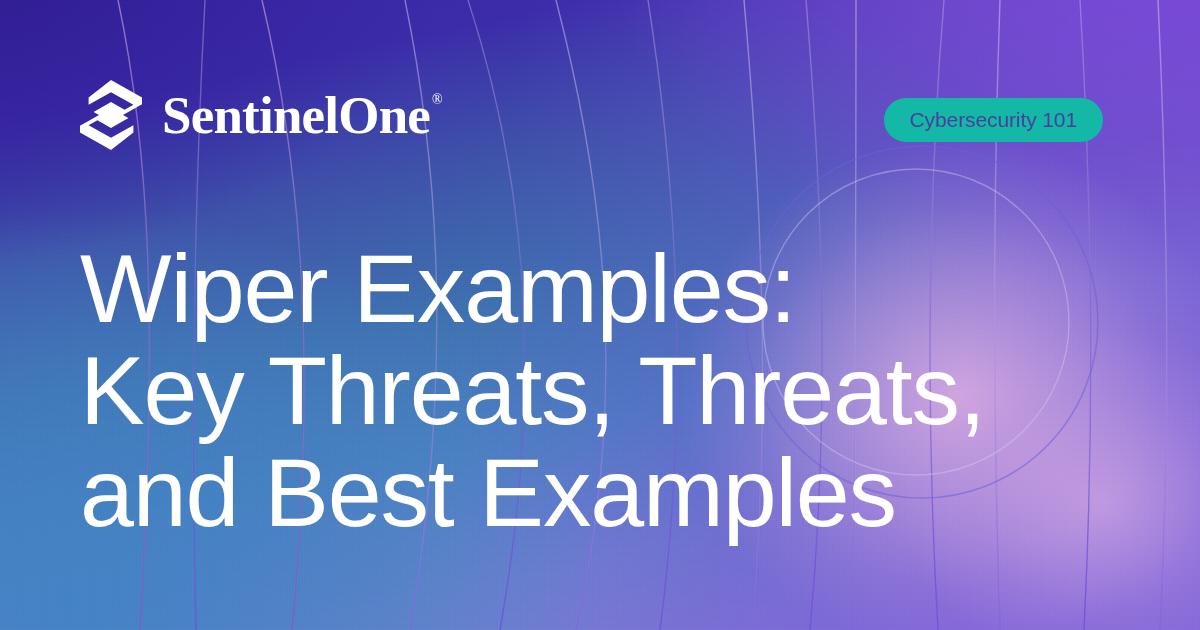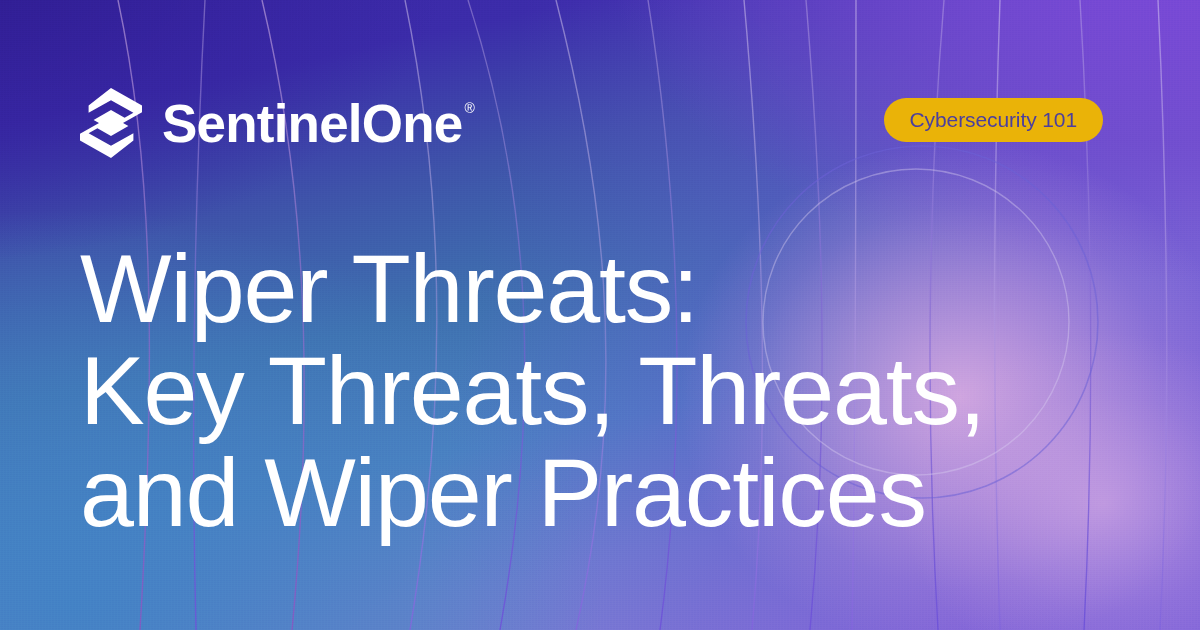--- a/index.html
+++ b/index.html
@@ -106,24 +106,25 @@
 
   
   .content {
     position: absolute;
     inset: 0;
   }
 
   .logo-row {
     position: absolute;
     left: 80px;
-    top: 88px;
+    top: 80px;
     display: flex;
     align-items: center;
     gap: 20px;
+    font-family: Liberation Serif, serif;
   }
   .logo-mark { display: block; }
   .logo-word {
     display: flex;
     align-items: flex-start;
     color: #ffffff;
   }
   .logo-word-text {
     font-size: 53px;
     font-weight: 700;
@@ -140,21 +141,21 @@
     color: #ffffff;
   }
 
   .badge {
     position: absolute;
     right: 97px;
     top: 98px;
     height: 44px;
     padding: 0 26px;
     border-radius: 22px;
-    background: #eab308;
+    background: #14b8a6;
     display: flex;
     align-items: center;
     justify-content: center;
     box-sizing: border-box;
   }
   .badge-text {
     font-size: 21px;
     font-weight: 400;
     letter-spacing: -0.005em;
     color: #4b3f9e;
@@ -245,19 +246,19 @@
         <span class="logo-word-text">SentinelOne</span>
         <span class="logo-reg">®</span>
       </span>
     </div>
 
     <div class="badge">
       <span class="badge-text">Cybersecurity 101</span>
     </div>
 
     <div class="headline">
-      <div class="headline-line">Wiper Threats:</div>
+      <div class="headline-line">Wiper Examples:</div>
       <div class="headline-line">Key Threats, Threats,</div>
-      <div class="headline-line">and Wiper Practices</div>
+      <div class="headline-line">and Best Examples</div>
     </div>
 
   </div>
 </div>
 
 </body></html>

